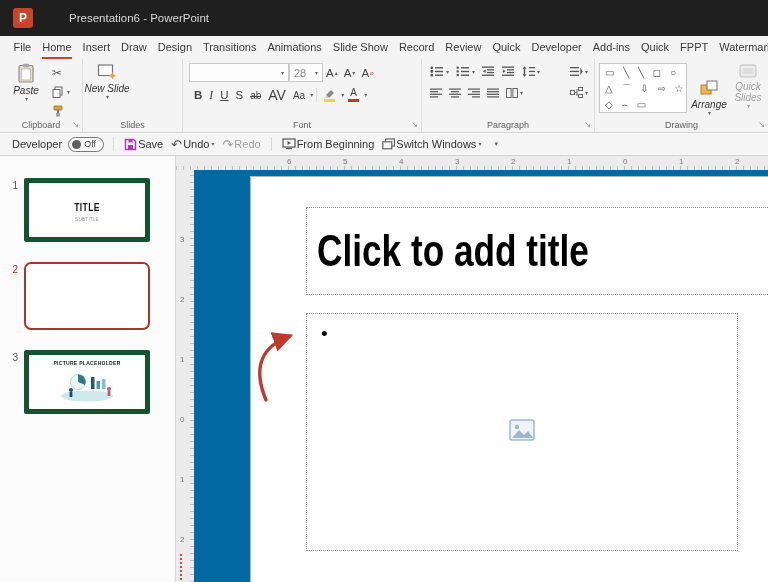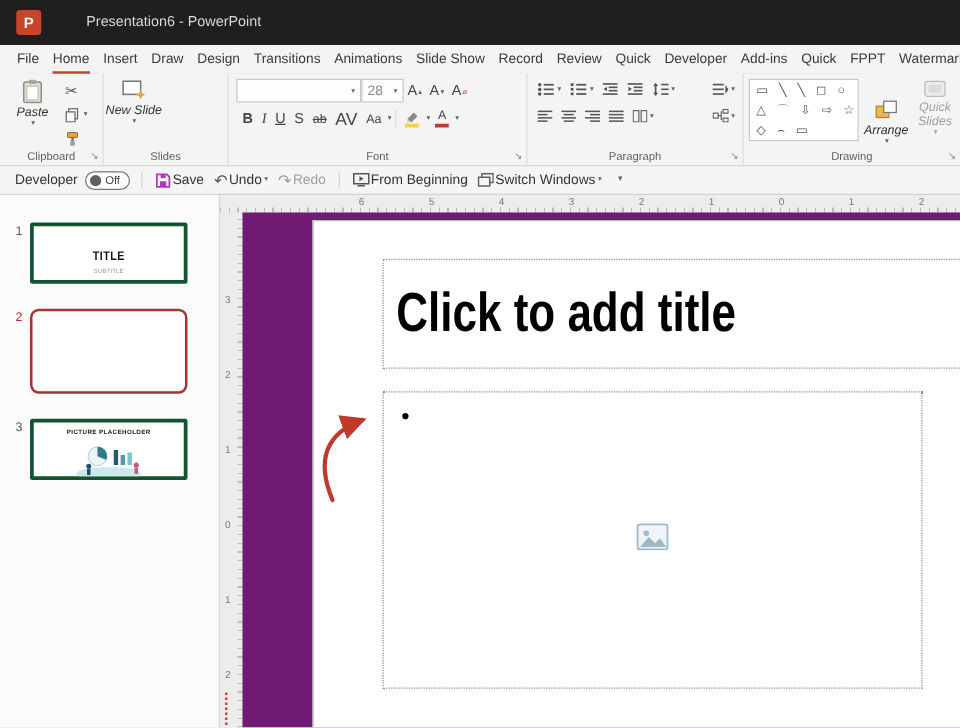--- a/index.html
+++ b/index.html
@@ -55,40 +55,40 @@
   .toggle-state{font-size:9px;color:#444;}
   .qsep{width:1px;height:14px;background:#d8d8d8;margin:0 3px;}
   .qglyph{font-size:13px;color:#555;line-height:13px;}
 
   
   .workspace{flex:1;display:flex;min-height:0;}
   .thumbs{flex:0 0 176px;background:#fbfbfb;border-right:1px solid #d6d6d6;padding-top:22px;}
   .thumbrow{display:flex;margin-bottom:20px;}
   .thumbnum{width:24px;text-align:right;padding-right:6px;padding-top:2px;font-size:10px;color:#5a5a5a;}
   .thumbnum.sel{color:#b02e27;}
-  .thumbbox{width:126px;height:49px;background:#fff;border:3px solid #14532d;border-radius:2px;position:relative;overflow:hidden;}
+  .thumbbox{width:126px;height:64px;background:#fff;border:5px solid #14532d;border-radius:2px;position:relative;overflow:hidden;}
   .thumbbox.selected{height:68px;border:2px solid #a33631;border-radius:7px;}
   .t-title{position:absolute;left:0;right:0;top:19px;text-align:center;font-size:10px;font-weight:bold;
            letter-spacing:.5px;color:#111;transform:scaleX(.85);}
   .t-sub{position:absolute;left:0;right:0;top:33px;text-align:center;font-size:5px;color:#999;}
   .t-pp{position:absolute;left:0;right:0;top:5px;text-align:center;font-size:5px;font-weight:bold;color:#222;letter-spacing:.3px;}
   .t-art{position:absolute;left:50%;top:14px;transform:translateX(-50%);}
 
   .canvas-area{flex:1;display:flex;flex-direction:column;min-width:0;}
   .hruler{flex:0 0 14px;background:#ececec;position:relative;
           background-image:repeating-linear-gradient(90deg,#bdbdbd 0 1px,transparent 1px 7px);
           background-size:100% 4px;background-repeat:no-repeat;background-position:0 100%;}
   .hruler span{position:absolute;top:1px;font-size:8px;color:#7a7a7a;}
   .canvas-row{flex:1;display:flex;min-height:0;}
   .vruler{flex:0 0 18px;background:#ececec;position:relative;
           background-image:repeating-linear-gradient(0deg,#bdbdbd 0 1px,transparent 1px 7px);
           background-size:4px 100%;background-repeat:no-repeat;background-position:100% 0;}
   .vruler span{position:absolute;left:4px;font-size:8px;color:#7a7a7a;}
   .red-dots{position:absolute;left:7px;bottom:2px;height:26px;width:0;border-left:2px dotted #cf4436;}
-  .canvas{flex:1;position:relative;background:#701a75;overflow:hidden;}
+  .canvas{flex:1;position:relative;background:#0369a1;overflow:hidden;}
   .slide{position:absolute;left:56px;top:6px;width:780px;height:570px;background:#fff;border:1px solid #b8b8b8;}
   .title-ph{position:absolute;left:55px;top:30px;width:640px;height:88px;border:1px dotted #8f8f8f;
             display:flex;align-items:center;padding-left:10px;}
   .title-text{font-size:44px;font-weight:bold;color:#000;transform:scaleX(.8);transform-origin:left center;white-space:nowrap;}
   .content-ph{position:absolute;left:55px;top:136px;width:432px;height:238px;border:1px dotted #8f8f8f;}
   .bullet-line{display:flex;align-items:baseline;gap:10px;padding:9px 0 0 14px;font-size:19px;color:#000;}
   .pic-icon{position:absolute;left:50%;top:50%;transform:translate(-50%,-50%);}
   .annot{position:absolute;left:0;top:0;pointer-events:none;}
 </style>
 </head>

